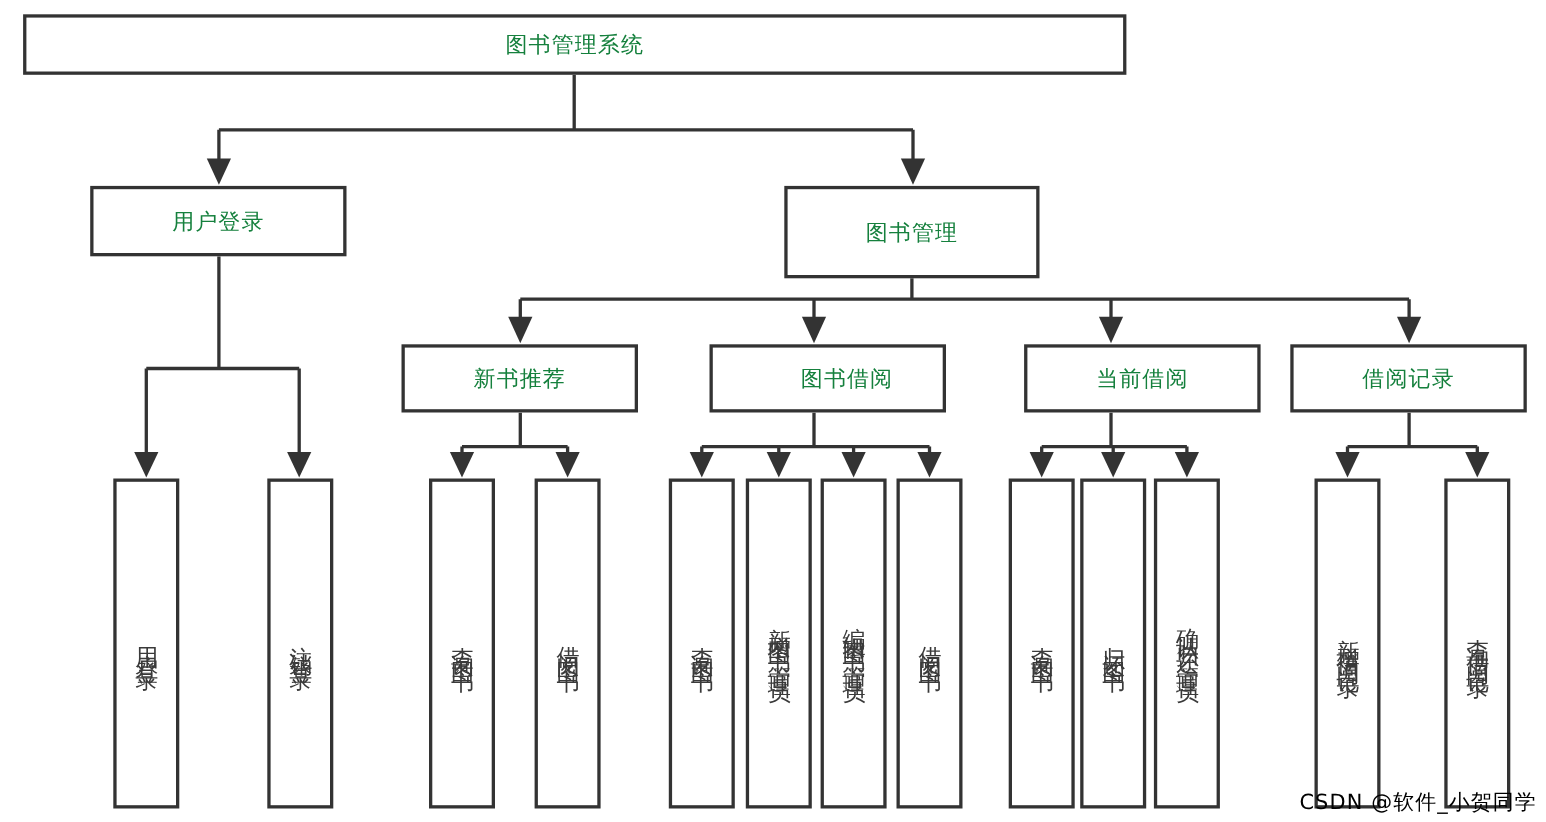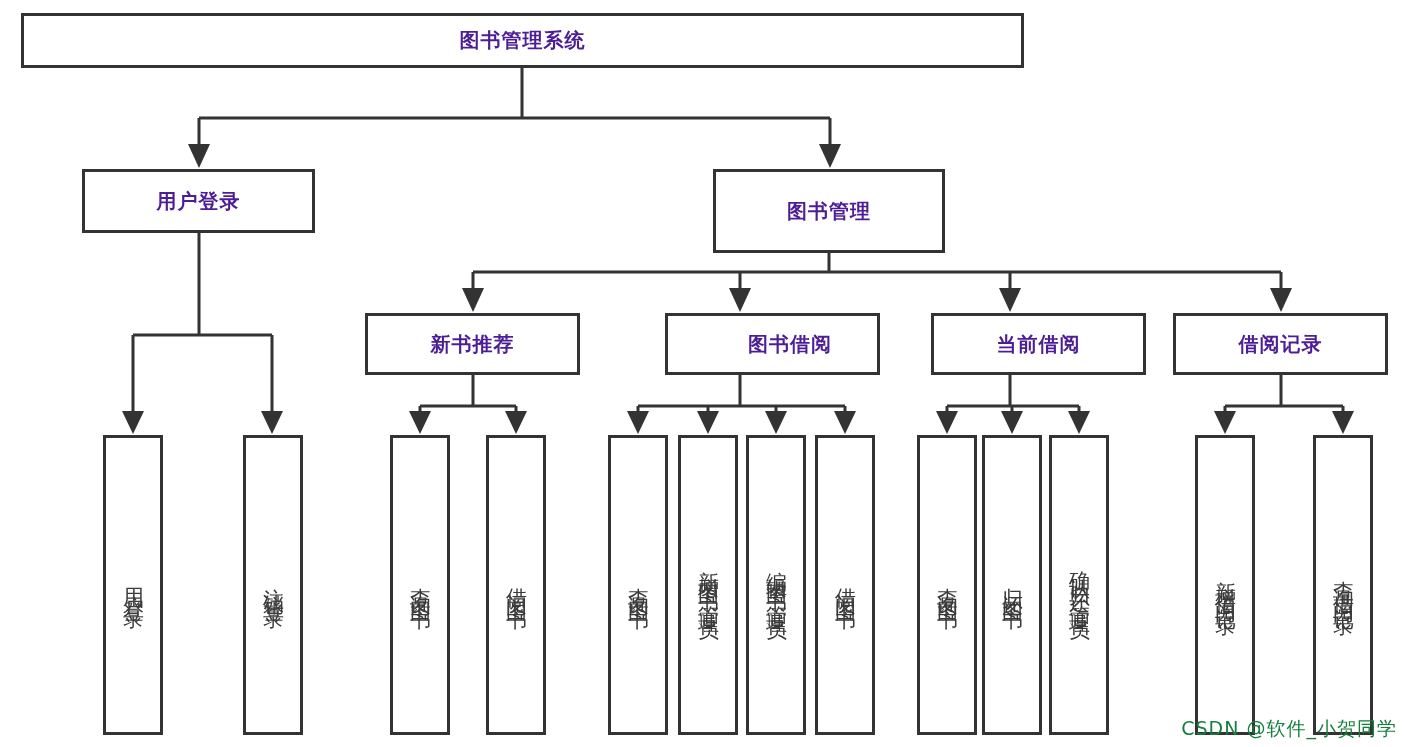--- a/index.html
+++ b/index.html
@@ -22,32 +22,31 @@
     pointer-events: none;
   }
   .box {
     position: absolute;
     box-sizing: border-box;
     border: 3px solid #333333;
     background: #ffffff;
     display: flex;
     align-items: center;
     justify-content: center;
-    color: #4c1d95;
+    color: #15803d;
     font-size: 20px;
     letter-spacing: 1px;
     white-space: nowrap;
-    font-weight: bold;
   }
   .root-box  { left: 21px;  top: 13px;  width: 1003px; height: 55px; }
   .l2-user   { left: 82px;  top: 169px; width: 233px;  height: 64px; }
   .l2-books  { left: 713px; top: 169px; width: 232px;  height: 84px; }
   .group-box { top: 313px; width: 215px; height: 62px; }
   .g-newbook { left: 365px;  }
-  .g-borrow  { left: 665px; padding-left: 35px;  }
+  .g-borrow  { left: 645px; padding-left: 35px;  }
   .g-current { left: 903px; margin-left: 28px;  }
   .g-record  { left: 1173px; }
   .leaf {
     position: absolute;
     top: 435px;
     width: 60px;
     height: 300px;
     box-sizing: border-box;
     border: 3px solid #333333;
     background: #ffffff;
@@ -60,21 +59,21 @@
     text-orientation: mixed;
     color: #3a3a3a;
     font-size: 21px;
     letter-spacing: 7px;
     line-height: 1;
   }
   .watermark {
     position: absolute;
     right: 8px;
     bottom: 5px;
-    color: #15803d;
+    color: #000000;
     font-size: 19px;
     letter-spacing: 1px;
     white-space: nowrap;
   }
 </style>
 </head>
 <body>
 
 <div class="canvas">
 

